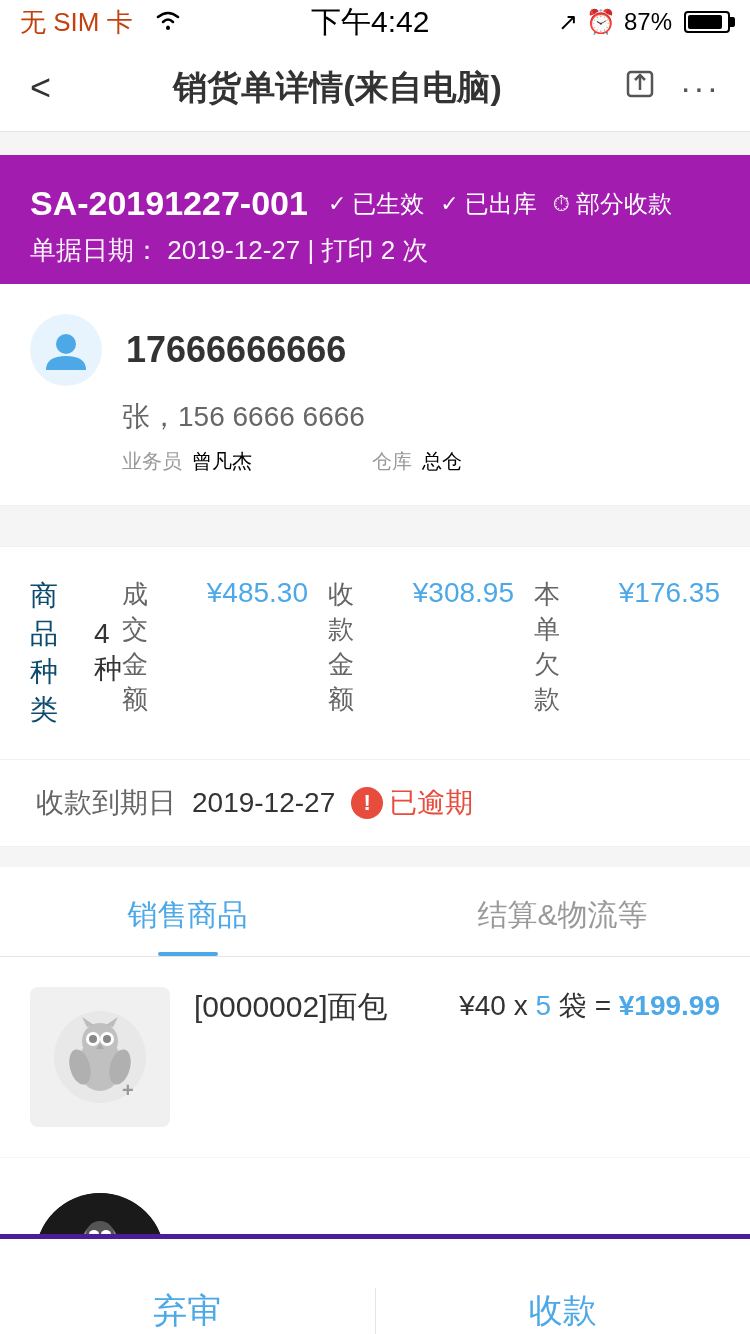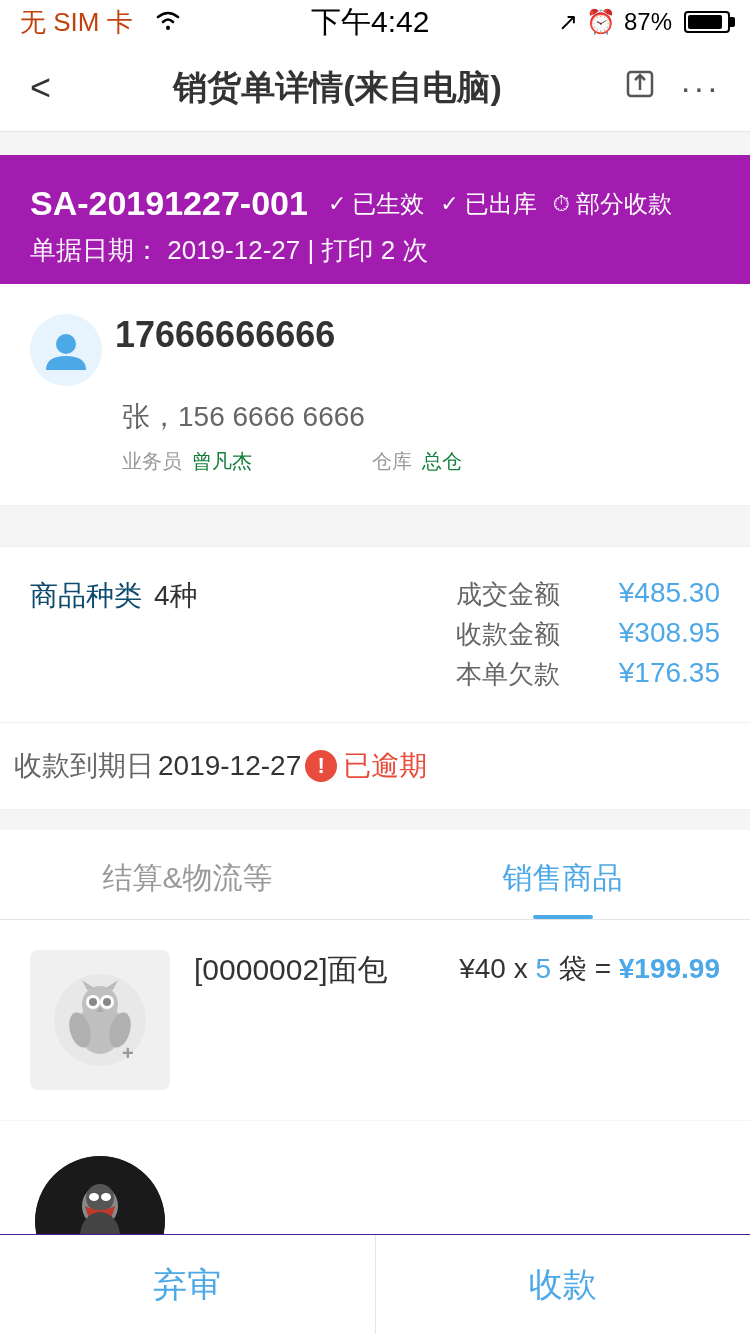--- a/index.html
+++ b/index.html
@@ -121,21 +121,22 @@
 
     
     .customer-section {
       background: #fff;
       padding: 30px;
       margin-top: 0;
       border-bottom: 1px solid #f0f0f0;
     }
     .customer-row {
       display: flex;
-      gap: 13px;
+      align-items: center;
+      gap: 24px;
       margin-bottom: 12px;
     }
     .avatar {
       width: 72px;
       height: 72px;
       border-radius: 50%;
       background: #e8f4fd;
       display: flex;
       align-items: center;
       justify-content: center;
@@ -157,21 +158,21 @@
       gap: 60px;
       padding-left: 92px;
       font-size: 20px;
       color: #666;
     }
     .meta-item {
       display: flex;
       gap: 10px;
     }
     .meta-label { color: #999; }
-    .meta-value { color: #15803d; }
+    .meta-value { color: #000000; }
 
     
     .stats-section {
       background: #fff;
       padding: 30px;
       margin-top: 20px;
       border-top: 1px solid #f0f0f0;
       border-bottom: 1px solid #f0f0f0;
     }
     .stats-row {
@@ -188,22 +189,22 @@
       font-size: 28px;
       color: #0c4a6e;
     }
     .stats-value {
       font-size: 28px;
       color: #333;
       font-weight: 500;
     }
     .stats-right {
       display: flex;
-      flex-direction: column;
-      gap: 5px;
+      flex-direction: row;
+      gap: 20px;
       align-items: flex-end;
     }
     .amount-row {
       display: flex;
       justify-content: space-between;
       gap: 30px;
     }
     .amount-label {
       font-size: 26px;
       color: #666;
@@ -212,25 +213,25 @@
       font-size: 28px;
       color: #4da8e8;
       font-weight: 500;
       min-width: 130px;
       text-align: right;
     }
 
     
     .due-section {
       background: #fff;
-      padding: 24px 14px;
+      padding: 24px 36px;
       margin-top: 0;
       display: flex;
       align-items: center;
-      gap: 4px;
+      gap: 16px;
       border-bottom: 1px solid #f0f0f0;
     }
     .due-label { font-size: 28px; color: #666; }
     .due-date { font-size: 28px; color: #333; }
     .overdue-badge {
       display: flex;
       align-items: center;
       gap: 6px;
       background: transparent;
     }
@@ -353,22 +354,23 @@
     }
 
     
     .bottom-actions {
       position: fixed;
       bottom: 0;
       left: 0;
       width: 750px;
       height: 100px;
       background: #fff;
-      border-top: 1px solid #4c1d95;
-      display: flex;
+      border-top: 5px solid #4c1d95;
+      display: flex;
+      align-items: flex-end;
     }
     .action-btn {
       flex: 1;
       display: flex;
       align-items: center;
       justify-content: center;
       font-size: 34px;
       cursor: pointer;
       border: none;
       background: transparent;
@@ -511,25 +513,25 @@
   <span class="due-label">收款到期日</span>
   <span class="due-date">2019-12-27</span>
   <div class="overdue-badge">
     <div class="overdue-icon">!</div>
     <span class="overdue-text">已逾期</span>
   </div>
 </div>
 
 <div class="tabs-section"></div>
 <div class="tabs">
+  <div class="tab active">
+    <span>销售商品</span>
+  </div>
   <div class="tab">
     <span>结算&amp;物流等</span>
-  </div>
-  <div class="tab active">
-    <span>销售商品</span>
   </div>
 </div>
 
 <div class="products-section">
 
   <div class="product-item">
     <div class="product-thumb">
 
       <svg width="100" height="100" viewBox="0 0 100 100">
         <circle cx="50" cy="50" r="46" fill="#e8e8e8"></circle>

